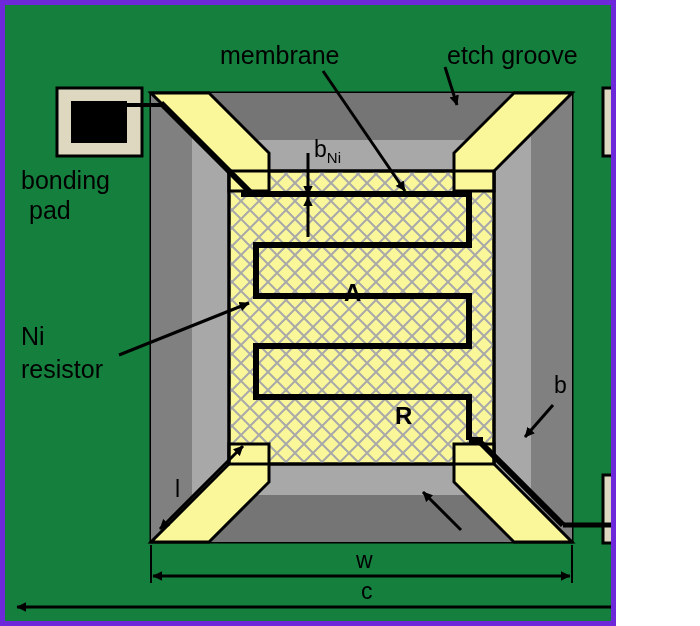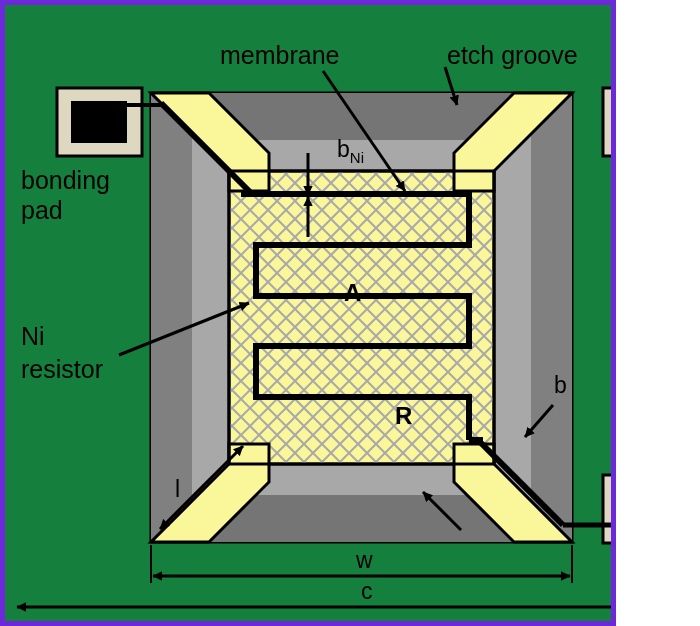--- a/index.html
+++ b/index.html
@@ -177,27 +177,27 @@
       <path marker-start="url(#arrTail)" marker-end="url(#arrHead)" d="M 12,602 L 688,602"></path>
     </g>
 
   </svg>
 
   <div class="lbl lbl-big" style="left:215px; top:36px;">membrane</div>
 
   <div class="lbl lbl-big" style="left:430px; top:36px;margin-left:12px;">etch groove</div>
 
   <div class="lbl lbl-big" style="left:16px; top:161px;text-align:center;">bonding</div>
-  <div class="lbl lbl-big" style="left:16px; top:191px;">pad</div>
+  <div class="lbl lbl-big" style="left:24px; top:191px;">pad</div>
 
   <div class="lbl lbl-big" style="left:16px; top:317px;">Ni</div>
   <div class="lbl lbl-big" style="left:16px; top:350px;">resistor</div>
 
 
-  <div class="lbl lbl-sub" style="left:332px; top:132px;"><span>b</span><sub>Ni</sub></div>
+  <div class="lbl lbl-sub" style="left:309px; top:132px;"><span>b</span><sub>Ni</sub></div>
 
   <div class="lbl lbl-dim" style="left:549px; top:368px;">b</div>
 
   <div class="lbl lbl-dim" style="left:170px; top:472px;">l</div>
 
   <div class="lbl lbl-dim" style="left:351px; top:543px;">w</div>
 
   <div class="lbl lbl-dim" style="left:356px; top:574px;">c</div>
 
   <div class="lbl lbl-bold" style="left:339px; top:275px;">A</div>

